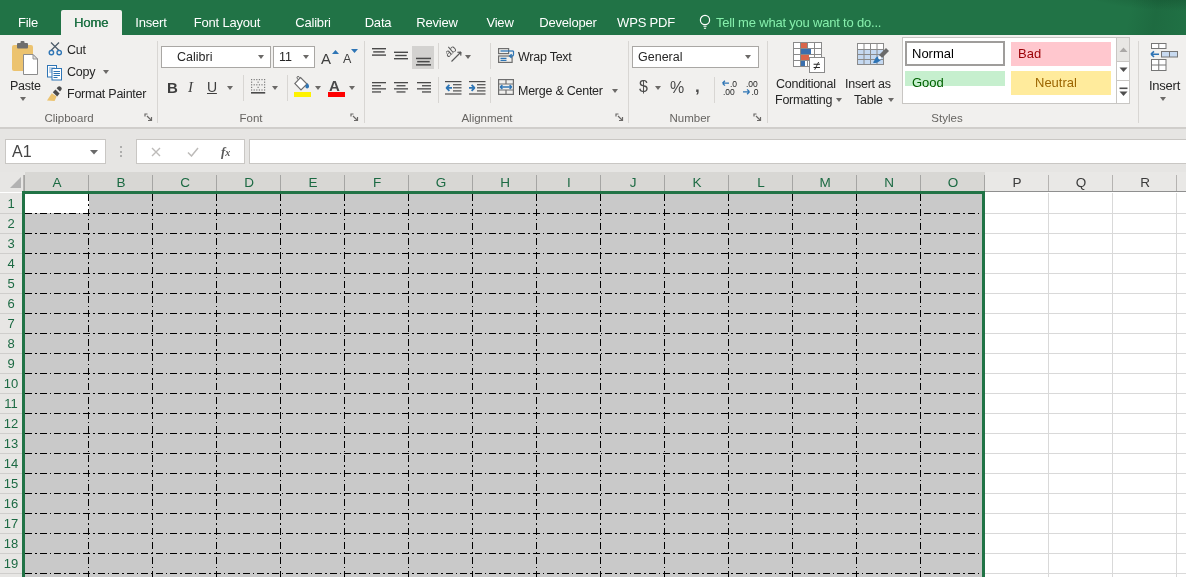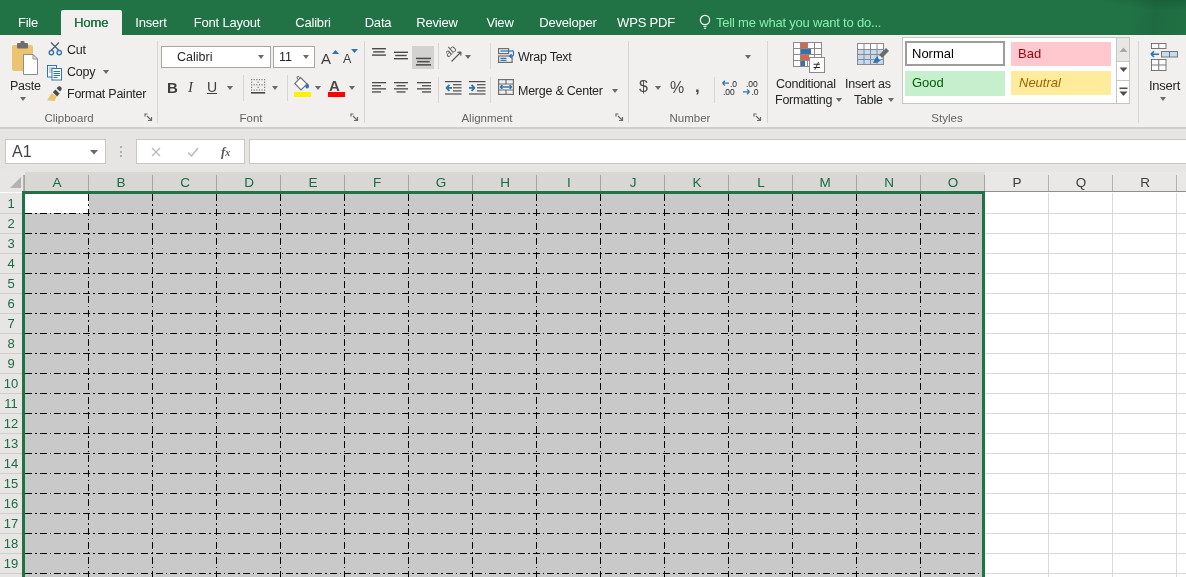--- a/index.html
+++ b/index.html
@@ -259,20 +259,23 @@
       <path d="M0.6 5 h14.8 M0.6 11 h14.8 M8 0.6 v4.4 M8 11 v4.4" stroke="#6e6e6e" stroke-width="1.2" fill="none"></path>
       <path d="M2.2 8 h11.6 M2.2 8 l2.2 -2 M2.2 8 l2.2 2 M13.8 8 l-2.2 -2 M13.8 8 l-2.2 2" stroke="#2e75b5" stroke-width="1.4" fill="none"></path>
     </svg>
     <div class="btxt" style="left:518px;top:49px;">Merge &amp; Center</div>
     <div class="dd" style="left:612px;top:54px;"></div>
     <div class="glabel" style="left:487px;">Alignment</div>
     <svg class="launch" style="left:615px;top:78px;" width="10" height="10" viewBox="0 0 10 10">
       <path d="M1 3.5 V1 H3.5 M3 3 L7.5 7.5 M7.5 4 V7.5 H4" stroke="#6b6967" stroke-width="1.2" fill="none"></path>
     </svg>
 
+    <div class="combo" style="left:632px;top:11px;width:127px;height:22px;">
+      <span class="ct" style="line-height:20px;">General</span>
+    </div>
     <div class="dd" style="left:745px;top:20px;"></div>
     <div class="btxt" style="left:639px;top:43px;font-size:16px;color:#4a4a4a;">$</div>
     <div class="dd" style="left:655px;top:51px;"></div>
     <div class="btxt" style="left:670px;top:44px;font-size:16px;color:#4a4a4a;">%</div>
     <div class="btxt" style="left:695px;top:42px;font-size:17px;font-weight:bold;color:#4a4a4a;">,</div>
     <div class="gdiv" style="left:714px;top:42px;height:26px;"></div>
 
     <svg class="abs" style="left:721px;top:45px;" width="19" height="16" viewBox="0 0 19 16">
       <path d="M8 3.2 h-6.5 m0 0 l2.4 -2.4 m-2.4 2.4 l2.4 2.4" stroke="#2e75b5" stroke-width="1.3" fill="none"></path>
       <text x="9" y="6.5" font-size="8.5" fill="#262626" font-family="Liberation Sans">.0</text>
@@ -312,22 +315,22 @@
         <circle cx="22.8" cy="14.8" r="1.6" fill="#fff"></circle>
       </g>
     </svg>
     <div class="btxt" style="left:845px;top:42px;">Insert as</div>
     <div class="btxt" style="left:854px;top:58px;">Table</div>
     <div class="dd" style="left:888px;top:63px;"></div>
 
     <div class="abs" style="left:902px;top:2px;width:228px;height:67px;background:#fff;border:1px solid #c8c6c3;box-sizing:border-box;"></div>
     <div class="abs" style="left:905px;top:6px;width:100px;height:25px;background:#fff;border:2px solid #9f9d9b;box-sizing:border-box;font-size:13px;line-height:21px;color:#000;"><span style="padding-left:5px;">Normal</span></div>
     <div class="abs" style="left:1011px;top:7px;width:100px;height:24px;background:#ffc7ce;font-size:13px;line-height:24px;color:#9c0006;"><span style="padding-left:7px;">Bad</span></div>
-    <div class="abs" style="left:905px;top:36px;width:100px;height:25px;background:#c6efce;font-size:13px;line-height:24px;color:#006100;"><span style="padding-left:7px;">Good</span></div>
-    <div class="abs" style="left:1011px;top:36px;width:100px;height:24px;background:#ffeb9c;font-size:13px;line-height:24px;color:#9c6500;"><span style="padding-left:8px;font-style:italic;">Neutral</span></div>
+    <div class="abs" style="left:905px;top:36px;width:100px;height:15px;background:#c6efce;font-size:13px;line-height:24px;color:#006100;"><span style="padding-left:7px;">Good</span></div>
+    <div class="abs" style="left:1011px;top:36px;width:100px;height:24px;background:#ffeb9c;font-size:13px;line-height:24px;color:#9c6500;"><span style="padding-left:24px;">Neutral</span></div>
 
     <div class="abs" style="left:1116px;top:2px;width:14px;height:67px;border:1px solid #c8c6c3;box-sizing:border-box;background:#ffffff;"></div>
     <div class="abs" style="left:1117px;top:3px;width:12px;height:23px;background:#e8e7e4;"></div>
     <div class="abs" style="left:1116px;top:26px;width:14px;height:1px;background:#c8c6c3;"></div>
     <div class="abs" style="left:1116px;top:45px;width:14px;height:1px;background:#c8c6c3;"></div>
     <svg class="abs" style="left:1119px;top:12px;" width="9" height="6" viewBox="0 0 9 6">
       <path d="M0.5 5 L4.5 0.5 L8.5 5 z" fill="#aaa8a6"></path>
     </svg>
     <svg class="abs" style="left:1119px;top:32px;" width="9" height="6" viewBox="0 0 9 6">
       <path d="M0.5 0.5 L4.5 5 L8.5 0.5 z" fill="#4f4f4f"></path>

